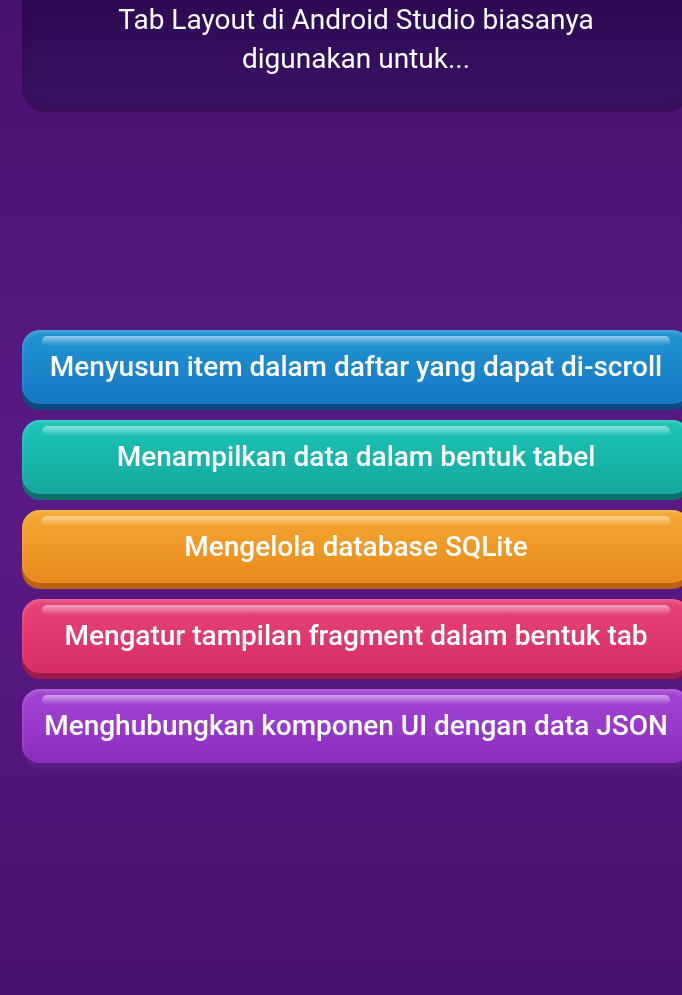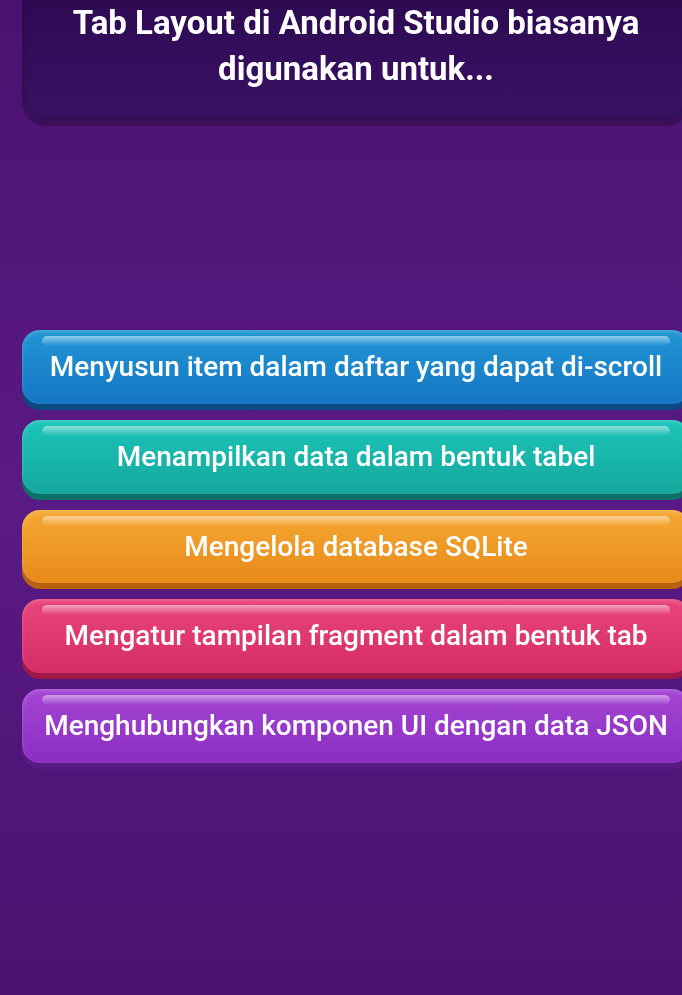--- a/index.html
+++ b/index.html
@@ -16,22 +16,22 @@
     margin-left: 22px;
     width: 668px;
     background: linear-gradient(180deg, #2d0a52 0%, #3a1265 100%);
     border-radius: 0 0 24px 24px;
     padding: 0 30px 28px 30px;
     box-shadow: 0 6px 0 rgba(0,0,0,0.25), inset 0 -2px 8px rgba(0,0,0,0.2);
   }
   
   .question-text {
     color: #ffffff;
-    font-size: 33px;
-    font-weight: 700;
+    font-size: 28px;
+    font-weight: 400;
     text-align: center;
     line-height: 1.4;
   }
   
   .answers {
     position: absolute;
     top: 330px;
     left: 22px;
     width: 668px;
     display: flex;

